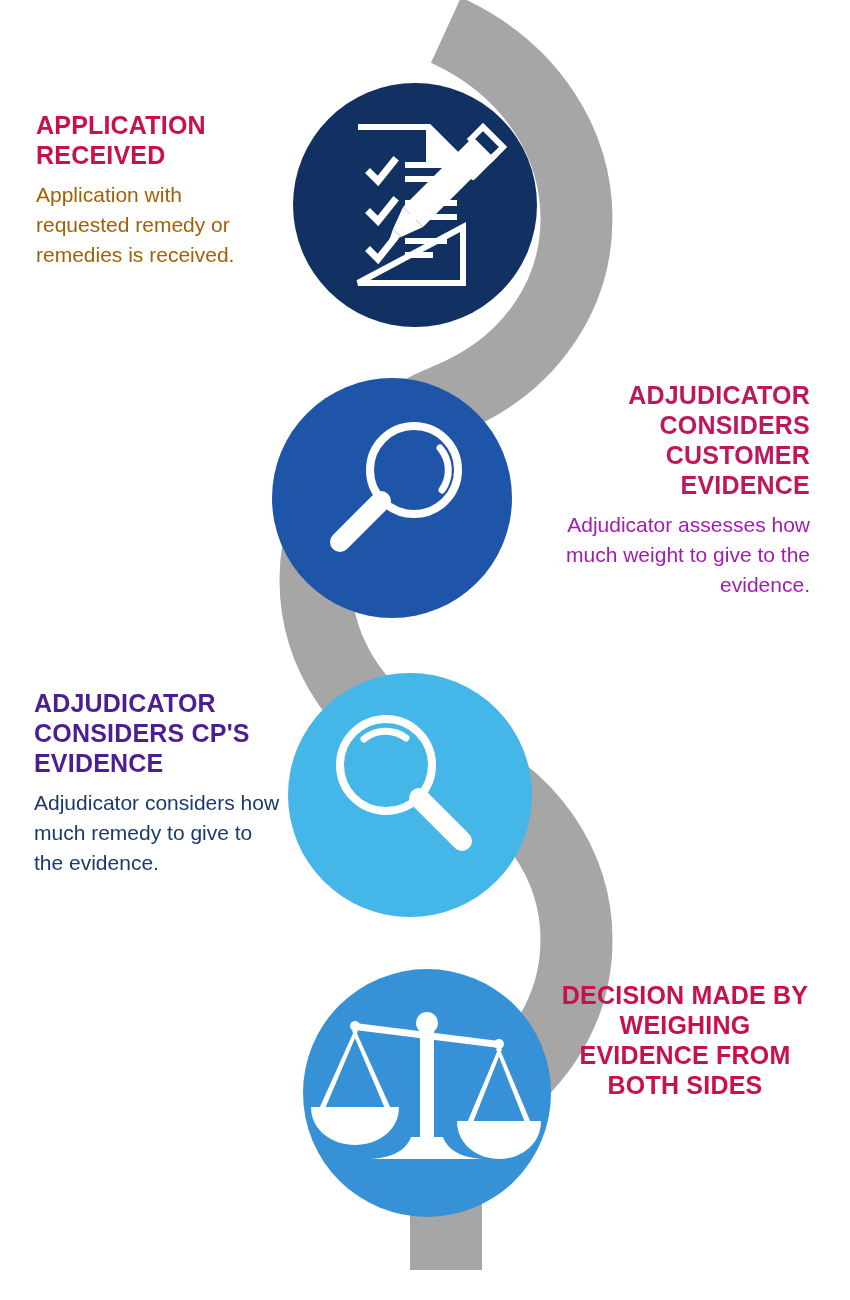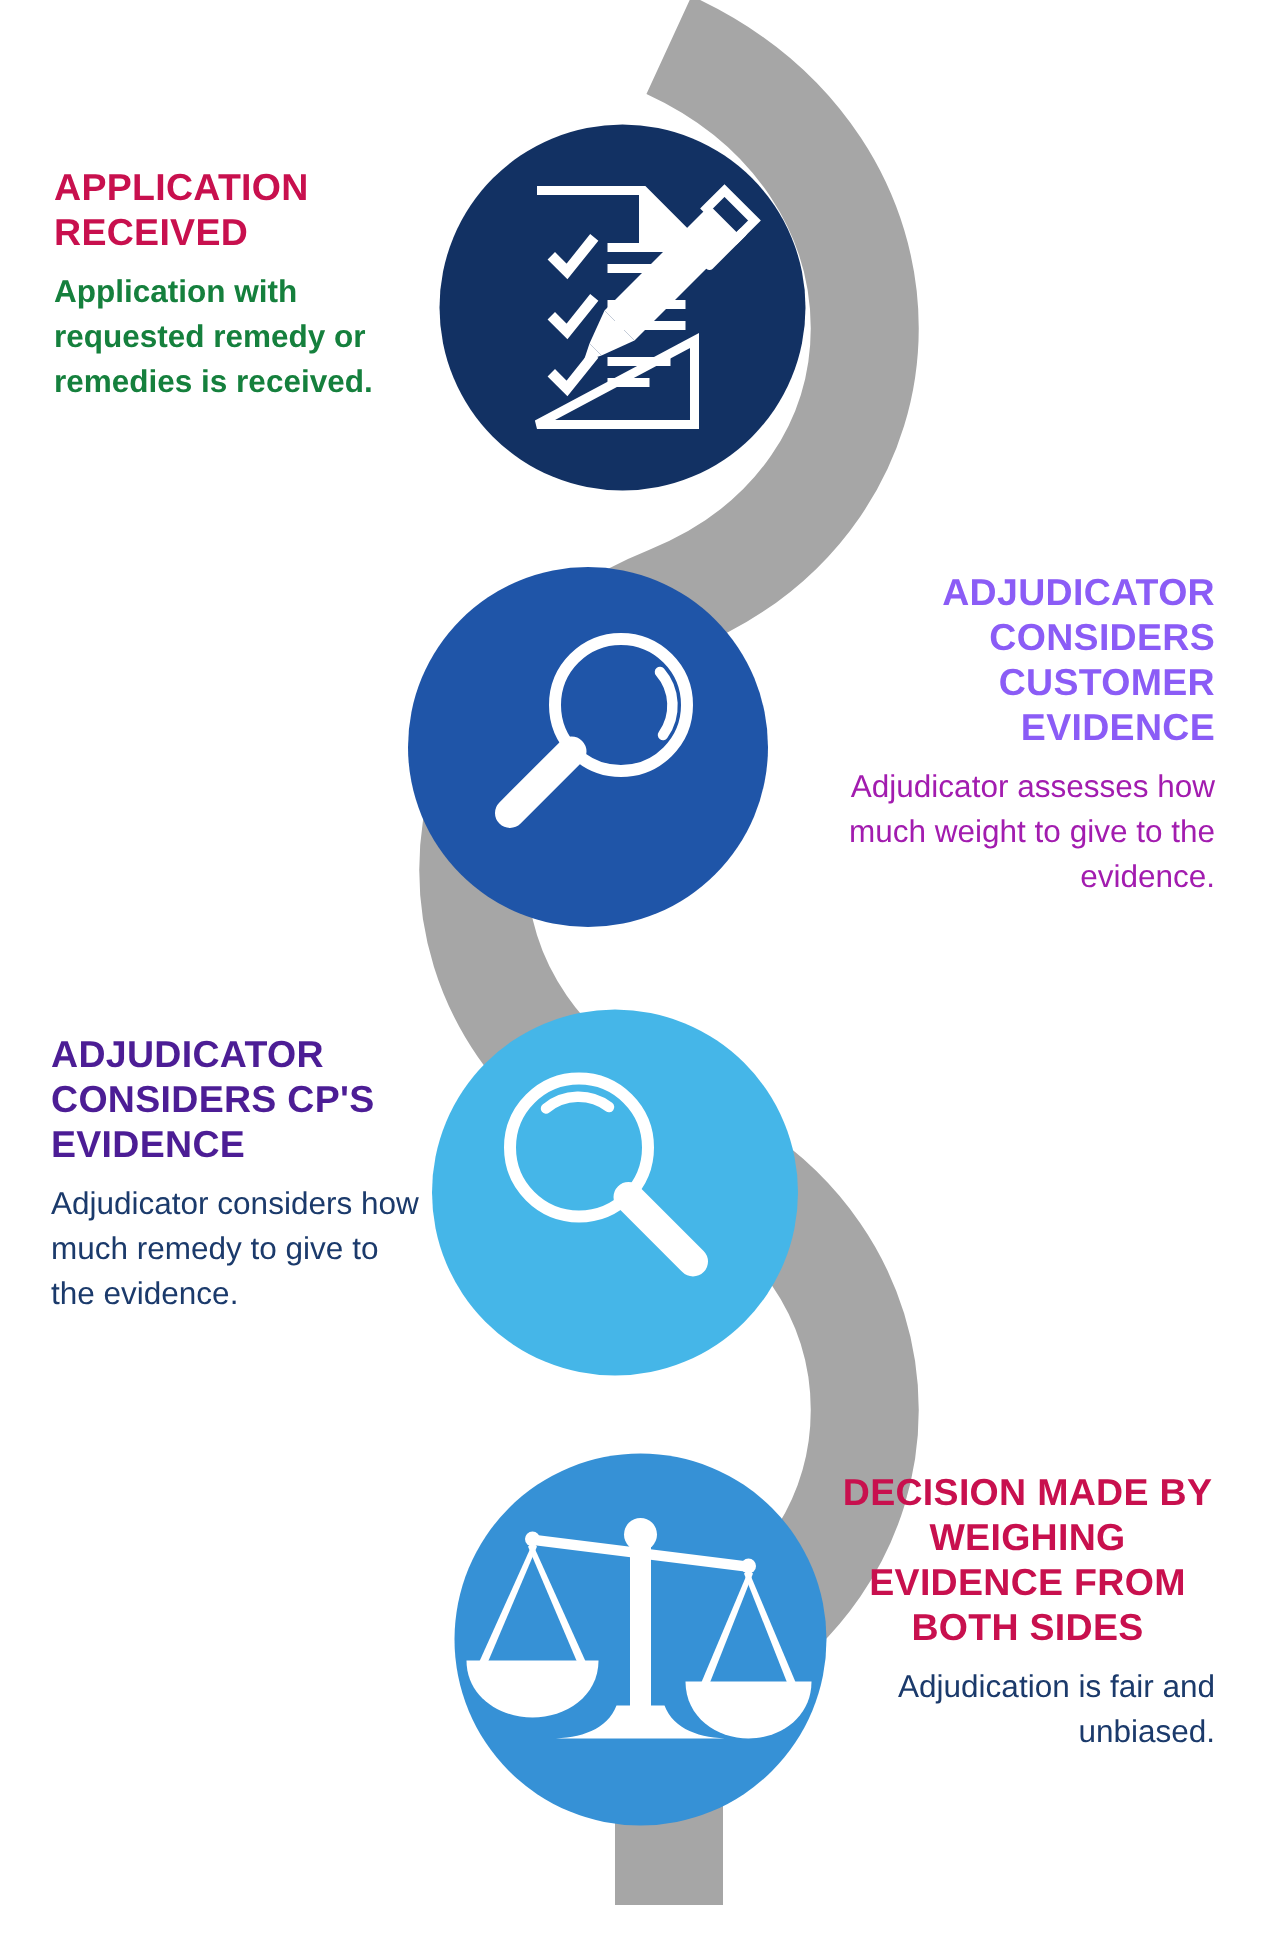--- a/index.html
+++ b/index.html
@@ -146,31 +146,30 @@
 
       <path d="M 72 -46 L 40 30 L 45 32 L 75 -44 Z"></path>
       <path d="M 72 -46 L 104 30 L 99 32 L 69 -44 Z"></path>
 
       <path d="M 30 28 L 114 28 C 114 52, 93 66, 72 66 C 51 66, 30 52, 30 28 Z"></path>
     </g>
   </svg>
 
   <div class="step-text left" id="step-text-1">
     <p class="step-title" style="color: rgb(200, 16, 78);">APPLICATION RECEIVED</p>
-    <p class="step-desc" style="color: #15803d; font-weight: bold;">Application with requested remedy or remedies is received.</p>
+    <p class="step-desc" style="color: #a16207;">Application with requested remedy or remedies is received.</p>
   </div>
 
   <div class="step-text right" id="step-text-2">
-    <p class="step-title" style="color: #8b5cf6;">ADJUDICATOR CONSIDERS CUSTOMER EVIDENCE</p>
+    <p class="step-title" style="color: #be185d;">ADJUDICATOR CONSIDERS CUSTOMER EVIDENCE</p>
     <p class="step-desc" style="color: #a21caf;">Adjudicator assesses how much weight to give to the evidence.</p>
   </div>
 
   <div class="step-text left" id="step-text-3">
     <p class="step-title" style="color: #4c1d95;">ADJUDICATOR CONSIDERS CP'S EVIDENCE</p>
     <p class="step-desc" style="color: rgb(27, 58, 107);">Adjudicator considers how much remedy to give to the evidence.</p>
   </div>
 
   <div class="step-text right" id="step-text-4">
     <p class="step-title" style="color: rgb(200, 16, 78); text-align: center;">DECISION MADE BY WEIGHING EVIDENCE FROM BOTH SIDES</p>
-    <p class="step-desc" style="color: rgb(27, 58, 107);">Adjudication is fair and unbiased.</p>
   </div>
 
 </div>
 
 </body></html>

